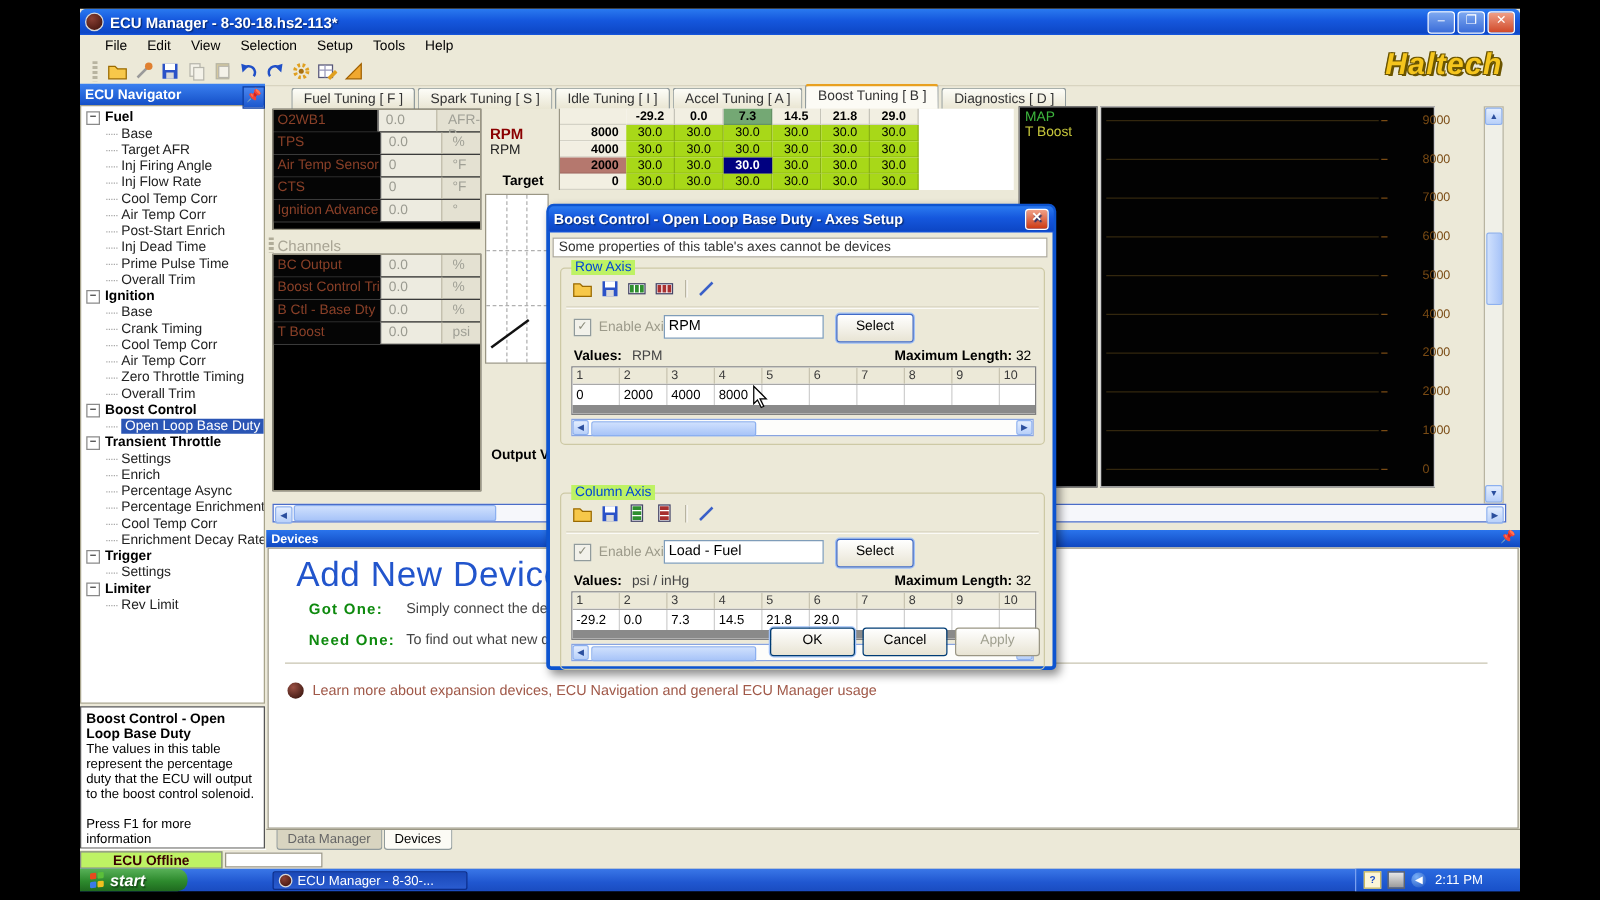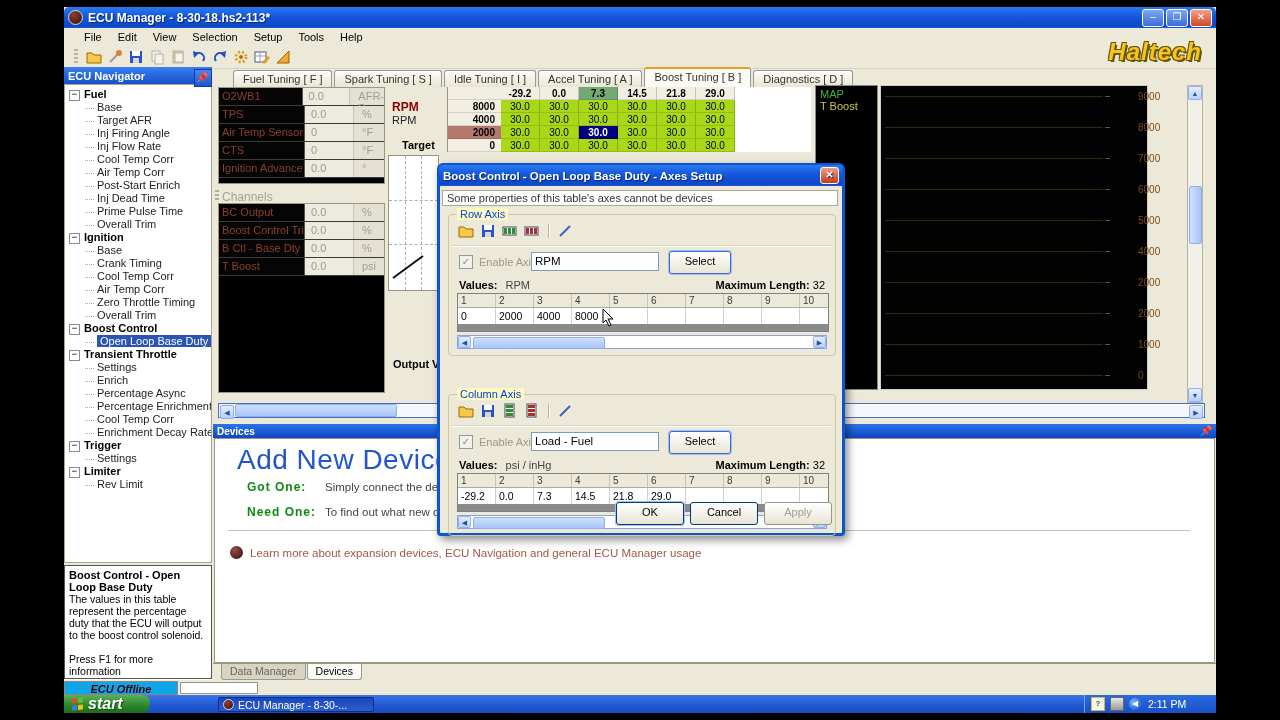--- a/index.html
+++ b/index.html
@@ -29,21 +29,21 @@
   .tree{position:absolute;left:0;top:77px;width:148px;height:479px;background:#fff;border:1px solid #a8a48c;box-sizing:border-box;overflow:hidden;padding-top:3px;}
   .tnode{height:13px;line-height:13px;white-space:nowrap;}
   .tgroup{font-weight:bold;}
   .texp{display:inline-block;width:9px;height:9px;border:1px solid #8a8a8a;background:#fff;color:#444;font-size:9px;line-height:7px;text-align:center;margin:0 4px 0 4px;vertical-align:middle;}
   .tchild{margin-left:20px;color:#222;}
   .tchild::before{content:"";display:inline-block;width:9px;border-top:1px dotted #a8a8a8;vertical-align:middle;margin-right:3px;}
   .tchild .tlabel.sel{background:#2a55b5;color:#fff;padding:0 3px;margin-top:18px;}
   .info{position:absolute;left:0;top:558px;width:148px;height:114px;background:#fff;border:1px solid #555;box-sizing:border-box;padding:3px 4px;font-size:10.5px;line-height:12px;}
   .info b{display:block;font-size:11px;}
   .statusbar{position:absolute;left:0;top:672px;width:1152px;height:16px;background:#ece9d8;border-top:1px solid #fff;}
-  .ecu-offline{position:absolute;left:0;top:1px;width:114px;height:14px;background:#0ea5e9;color:#3a0000;font-weight:bold;text-align:center;line-height:14px;border:1px solid #888;box-sizing:border-box;font-style:italic;}
+  .ecu-offline{position:absolute;left:0;top:1px;width:114px;height:14px;background:#bef264;color:#3a0000;font-weight:bold;text-align:center;line-height:14px;border:1px solid #888;box-sizing:border-box;}
   .status-box{position:absolute;left:116px;top:2px;width:78px;height:12px;background:#fff;border:1px solid #9a9684;box-sizing:border-box;}
   
   .tabstrip{position:absolute;left:152px;top:62px;height:19px;display:flex;align-items:flex-end;gap:2px;padding-left:17px;}
   .tab{background:linear-gradient(180deg,#fdfdf8,#e8e4d0);border:1px solid #919b9c;border-bottom:none;border-radius:3px 3px 0 0;
     padding:2px 9px;height:13px;line-height:13px;color:#333;}
   .tab.active{background:#fcfbf5;border-top:2px solid #e8a020;height:15px;font-weight:normal;}
   .side-pin{position:absolute;left:130px;top:62px;width:16px;height:16px;background:linear-gradient(180deg,#4a86f0,#1b56cc);border:1px solid #0c3ca0;color:#fff;text-align:center;line-height:15px;font-size:10px;}
   
   .content-bg{position:absolute;left:149px;top:80px;width:1003px;height:592px;background:#ece9d8;}
   .blackpanel{position:absolute;background:#000;border:1px solid #9a9684;box-sizing:border-box;}
@@ -91,38 +91,38 @@
   .dev-text{position:absolute;color:#444;font-size:11.5px;}
   .dev-hr{position:absolute;left:164px;top:523px;width:962px;height:1px;background:#c8c4b0;}
   .dev-bullet{position:absolute;left:166px;top:539px;width:13px;height:13px;border-radius:50%;background:radial-gradient(circle at 35% 30%,#9a5044,#2a0c06);}
   .dev-link{position:absolute;left:186px;top:540px;color:#a05848;font-size:11.5px;}
   .bottom-tabs{position:absolute;left:149px;top:656px;width:1003px;height:16px;background:#ece9d8;border-top:1px solid #9a9684;display:flex;gap:1px;padding-left:8px;}
   .btab{border:1px solid #919b9c;border-top:none;border-radius:0 0 3px 3px;padding:1px 8px;height:13px;line-height:12px;background:#d8d4c0;color:#666;font-size:10.5px;}
   .btab.active{background:#fcfbf5;color:#000;}
   
   .taskbar{position:absolute;left:64px;top:695px;width:1152px;height:18px;background:linear-gradient(180deg,#3a77e8 0%,#2057d0 60%,#1a4cc0 100%);}
   .startbtn{position:absolute;left:0;top:0;width:86px;height:18px;border-radius:0 8px 8px 0;
-    background:linear-gradient(180deg,#58b158,#2d8a2d 55%,#1f6a1f);display:flex;align-items:center;color:#fff;font-weight:bold;font-style:italic;font-size:16px;padding-left:8px;box-sizing:border-box;text-shadow:1px 1px 1px #1a4a1a;}
+    background:linear-gradient(180deg,#58b158,#2d8a2d 55%,#1f6a1f);display:flex;align-items:center;color:#fff;font-weight:bold;font-style:italic;font-size:13px;padding-left:8px;box-sizing:border-box;text-shadow:1px 1px 1px #1a4a1a;}
   .winflag{width:12px;height:12px;margin-right:4px;display:grid;grid-template-columns:5px 5px;grid-gap:1px;transform:skewY(-6deg);}
   .winflag div{width:5px;height:5px;border-radius:1px;}
   .taskitem{position:absolute;left:154px;top:2px;width:156px;height:15px;background:linear-gradient(180deg,#1a48b8,#2a5cd0);border:1px solid #0c2e8c;border-radius:2px;color:#fff;font-size:10.5px;display:flex;align-items:center;padding:0 4px;box-sizing:border-box;}
   .taskitem .app-icon{width:9px;height:9px;margin-right:4px;}
   .tray{position:absolute;right:0;top:0;width:132px;height:18px;background:linear-gradient(180deg,#2a6ae0,#1850c8);border-left:1px solid #7aa0f0;display:flex;align-items:center;gap:5px;padding-left:6px;box-sizing:border-box;}
   .tray-time{color:#fff;font-size:10.5px;margin-left:2px;}
   .tico{width:12px;height:12px;font-size:8px;line-height:12px;text-align:center;}
   
   .dialog{position:absolute;left:437px;top:163px;width:408px;height:373px;z-index:50;
     border:3px solid #0d54d0;border-radius:6px 6px 4px 4px;background:#ece9d8;box-sizing:border-box;box-shadow:3px 4px 8px rgba(0,0,0,.45);}
   .dlg-title{height:21px;background:linear-gradient(180deg,#2a7af0 0%,#1557dd 45%,#0d47c6 92%,#1a5ae0 100%);
     display:flex;align-items:center;color:#fff;font-weight:bold;font-size:11.5px;padding:0 4px;text-shadow:1px 1px 1px #06276e;margin:-1px -1px 0 -1px;border-radius:4px 4px 0 0;}
   .dlg-close{margin-left:auto;width:17px;height:15px;border-radius:3px;border:1px solid #fff;
     background:linear-gradient(180deg,#f0a088,#cc3810);color:#fff;font-size:10px;line-height:13px;text-align:center;font-weight:bold;}
   .dlg-msg{position:absolute;left:2px;top:24px;width:396px;height:16px;background:#fff;border:1px solid #aca899;font-size:11px;color:#333;padding:1px 4px;box-sizing:border-box;}
   .group{position:absolute;left:8px;width:386px;height:140px;border:1px solid #cdc9a5;border-radius:4px;}
-  .group-label{position:absolute;left:8px;top:-7px;background:#fef9c3;padding:0 3px;color:#0046d5;font-size:11px;}
+  .group-label{position:absolute;left:8px;top:-7px;background:#bef264;padding:0 3px;color:#0046d5;font-size:11px;}
   .g-toolbar{position:absolute;left:8px;top:7px;display:flex;align-items:center;gap:4px;}
   .g-sep{width:1px;height:14px;background:#b8b4a0;margin:0 3px;box-shadow:1px 0 0 #fff;}
   .g-tbline{position:absolute;left:4px;right:4px;top:30px;height:1px;background:#d8d4c0;box-shadow:0 1px 0 #fff;}
   .checkbox{position:absolute;left:10px;top:40px;width:12px;height:12px;background:#f2f1ea;border:1px solid #919b9c;color:#8a8a7a;font-size:10px;line-height:11px;text-align:center;}
   .enable-label{position:absolute;left:30px;top:41px;color:#9c9a8a;}
   .axisbox{position:absolute;left:82px;top:37px;width:128px;height:19px;background:#fff;border:1px solid #7f9db9;box-sizing:border-box;padding:2px 3px;font-size:11.5px;}
   .selectbtn{position:absolute;left:220px;top:36px;width:60px;height:21px;background:linear-gradient(180deg,#fff,#e8e4d4);
     border:1px solid #406ac8;border-radius:3px;box-shadow:0 0 0 1px #9ec0f8;font-size:11px;text-align:center;line-height:19px;}
   .vals-line{position:absolute;left:10px;top:64px;width:366px;}
   .vals-line b{font-weight:bold;}

